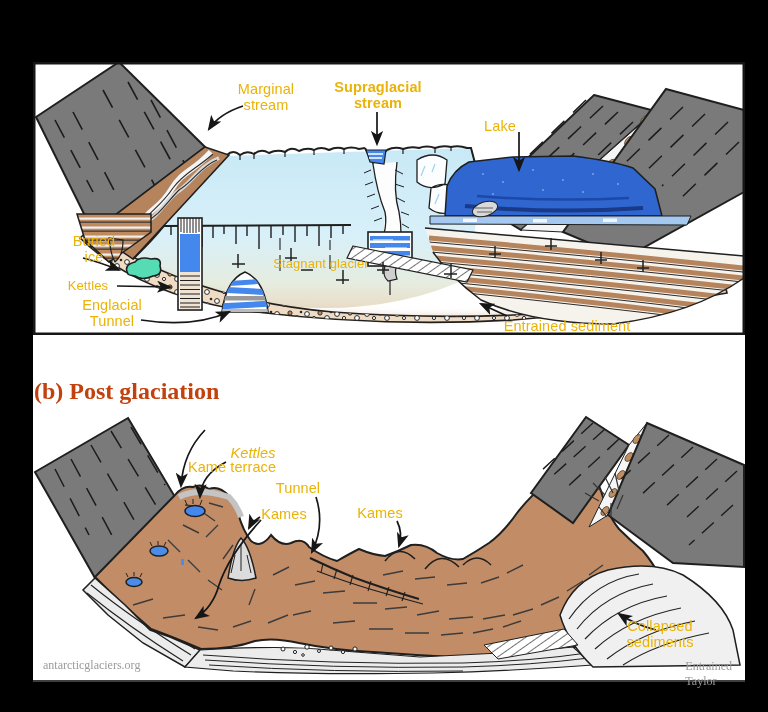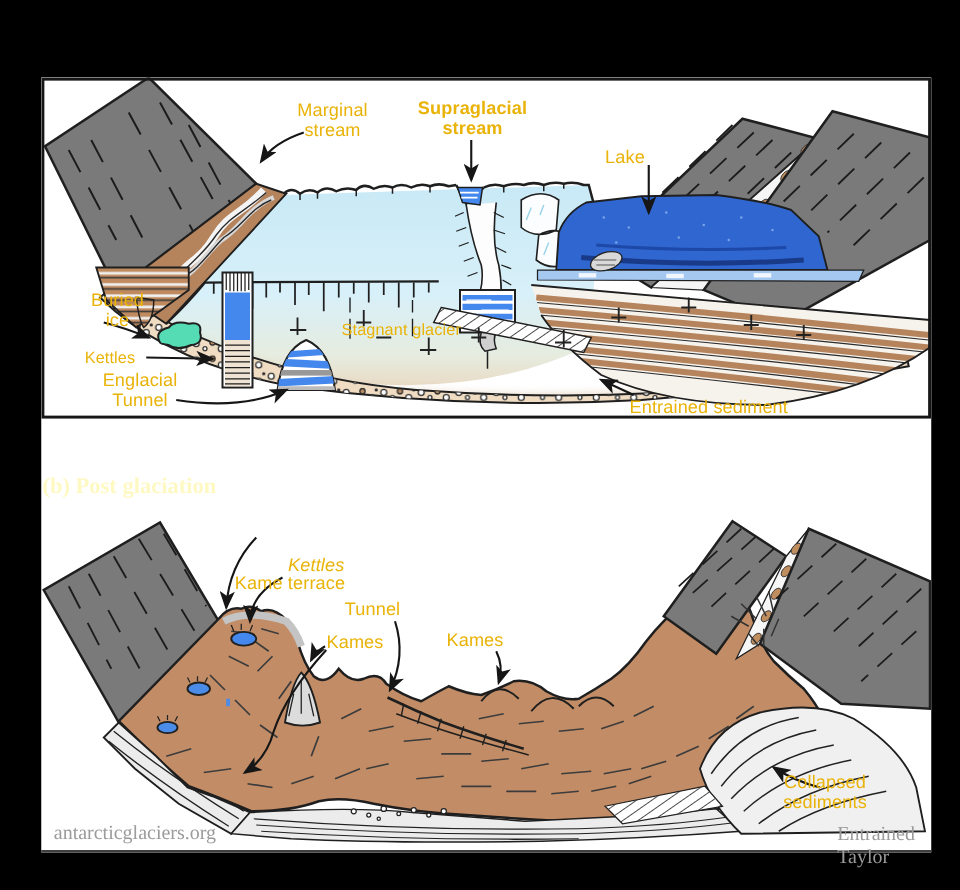--- a/index.html
+++ b/index.html
@@ -6,23 +6,23 @@
   body{width:768px;height:712px;background:#000;position:relative;overflow:hidden;
        font-family:"Liberation Sans",sans-serif;}
   .paper{position:absolute;left:33px;top:62px;width:712px;height:618px;background:#fff;
          border-bottom:2px solid #3f3f3f;box-sizing:content-box;z-index:1;}
   svg.panel{position:absolute;z-index:2;}
   #svgA{left:33px;top:62px;}
   #svgB{left:33px;top:375px;}
   .lbl{position:absolute;z-index:5;color:#eab308;font-size:14.5px;line-height:1.12;
        text-align:center;transform:translateX(-50%);white-space:pre-line;letter-spacing:.1px;}
   .lbl.big{font-size:13px;}
-  .title-b{position:absolute;z-index:5;color:#fef9c3;font-weight:bold;font-size:18px;
+  .title-b{position:absolute;z-index:5;color:#c2410c;font-weight:bold;font-size:24px;
            font-family:"Liberation Serif",serif;}
-  .credit{position:absolute;z-index:5;color:#9b9b9b;font-size:16px;
+  .credit{position:absolute;z-index:5;color:#9b9b9b;font-size:12px;
           font-family:"Liberation Serif",serif;}
   .credit.right{transform:translateX(-100%);}
 </style>
 </head>
 <body>
 
 <div class="paper"></div>
 
 <svg id="svgA" class="panel" width="712" height="273" viewBox="0 0 712 273">
   <defs>

